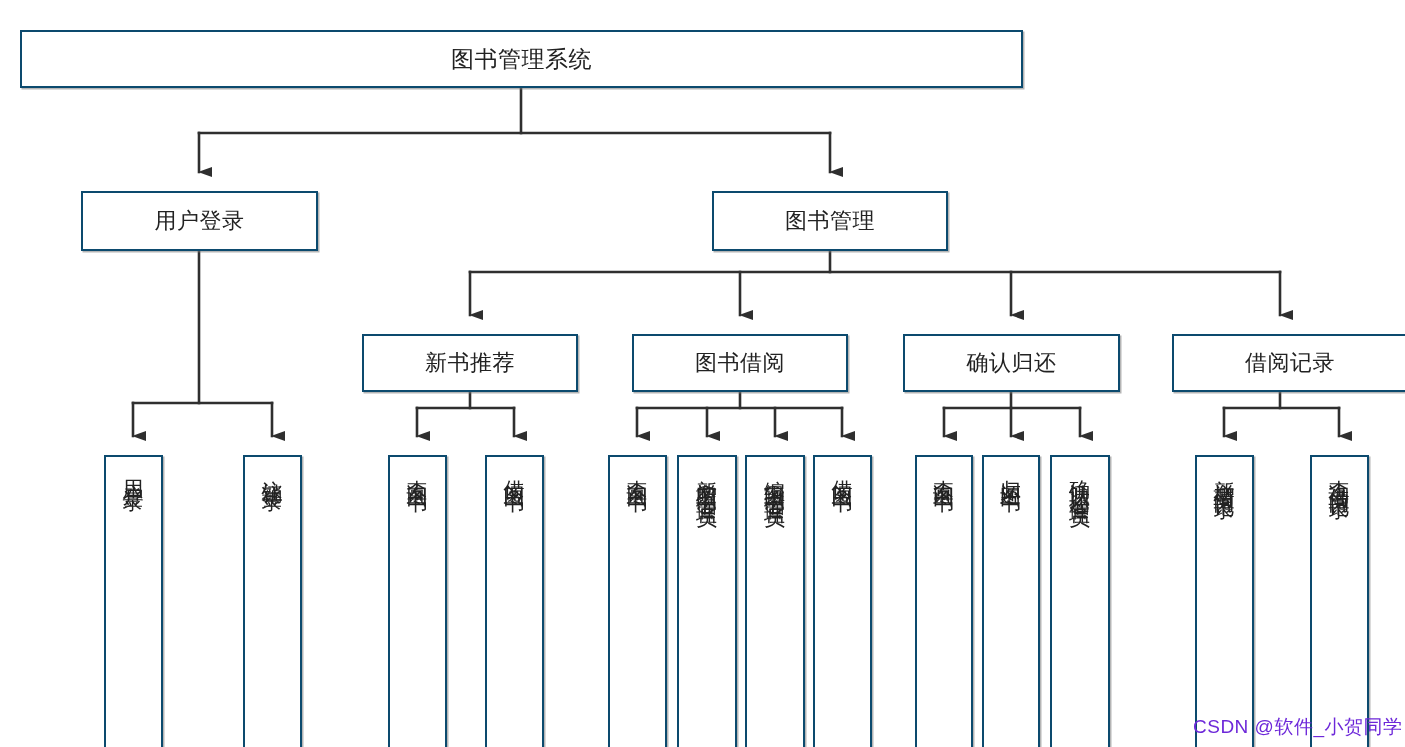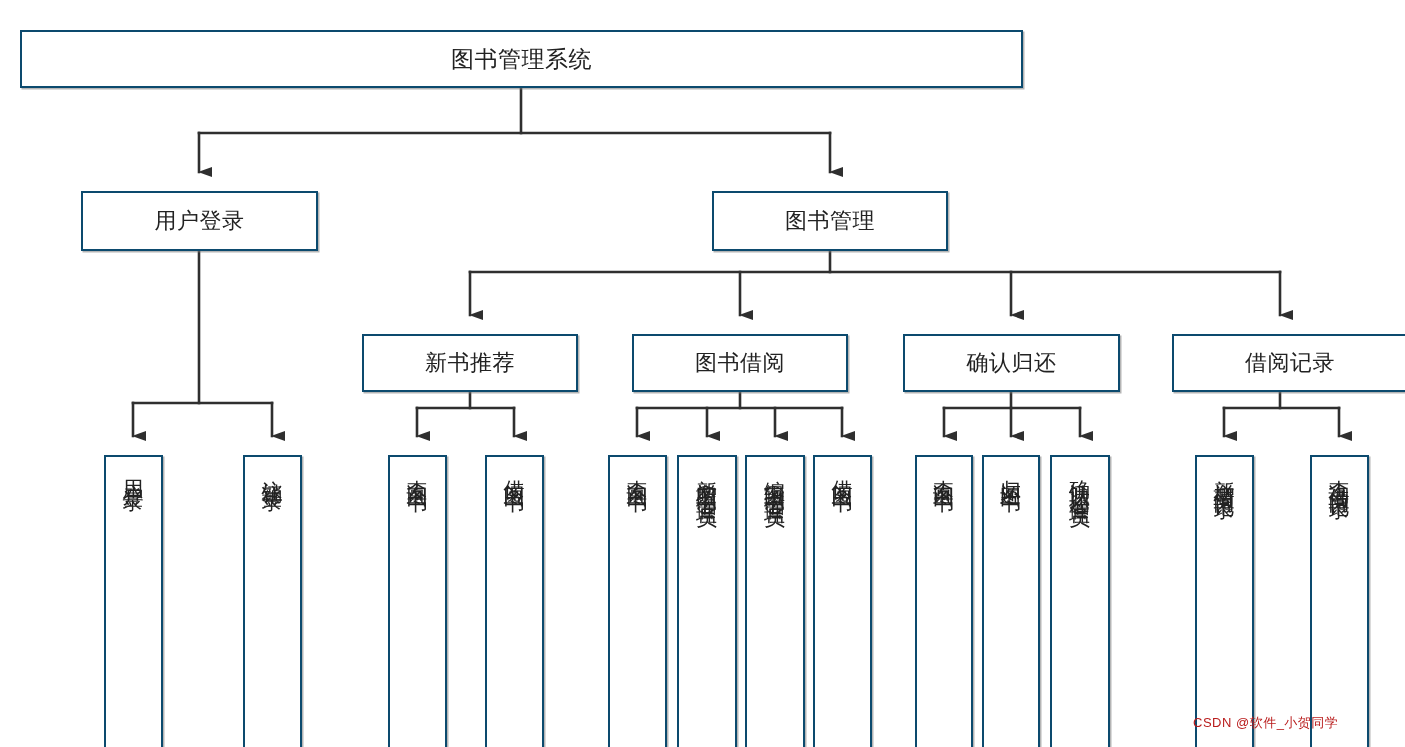--- a/index.html
+++ b/index.html
@@ -58,22 +58,22 @@
   }
   .node.v .lbl {
     writing-mode: vertical-rl;
     text-orientation: upright;
     font-size: 21px;
     letter-spacing: 4px;
     line-height: 1;
   }
   .watermark {
     position: absolute;
-    font-size: 13px;
-    color: #b91c1c;
+    font-size: 19px;
+    color: #6d28d9;
     white-space: nowrap;
     letter-spacing: 0.5px;
   }
 </style>
 </head>
 <body>
 
 <div id="canvas">
 
   <svg class="edges" viewBox="0 0 1405 747">

